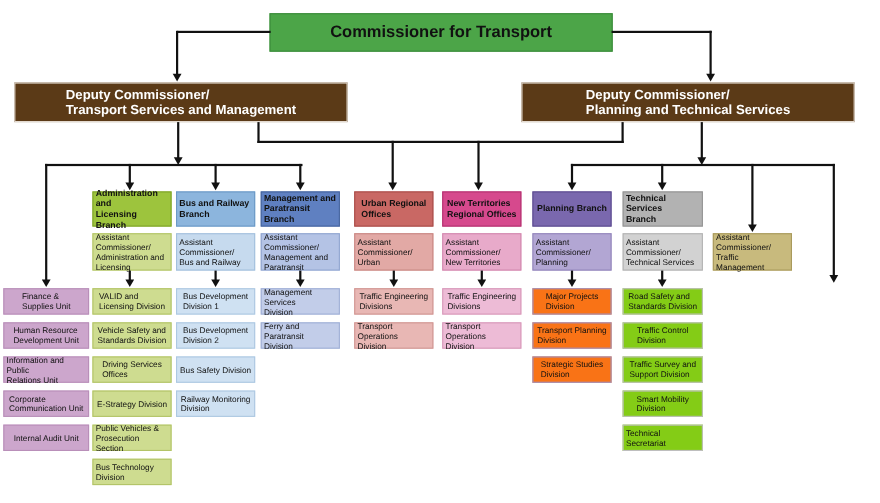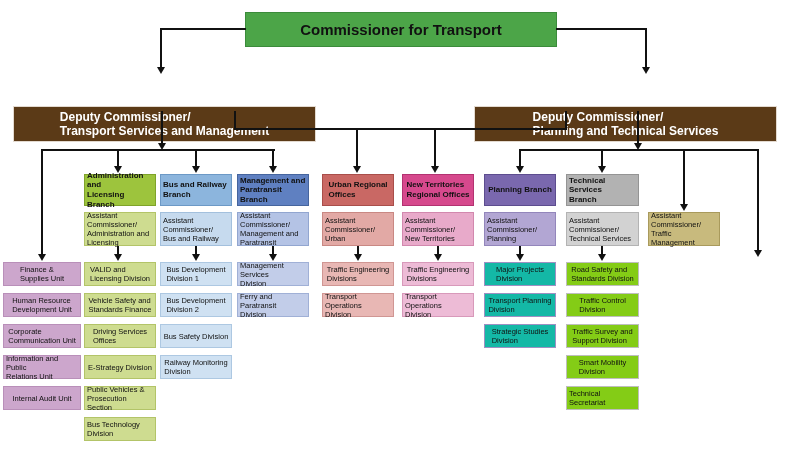--- a/index.html
+++ b/index.html
@@ -4,21 +4,21 @@
 <style>
   html,body{margin:0;padding:0;background:#fff;}
   #canvas{position:relative;width:800px;height:457px;background:#fff;
           font-family:"Liberation Sans", sans-serif;overflow:hidden;}
   .box{border:1px solid;display:flex;align-items:center;justify-content:center;
        text-align:left;white-space:pre-line;color:#111;box-sizing:border-box;
        padding:1px 2px;font-size:7.5px;line-height:1.2;}
   .root{position:absolute;left:245px;top:12px;width:312px;height:35px;
         background:#4CA548;border-color:#3B8B3B;font-size:15px;font-weight:bold;}
   .deputy{position:absolute;top:75px;width:303px;height:36px;background:#5B3A17;
-        border-color:#E3DAD0;color:#fff;font-size:12px;font-weight:bold;margin-top:31px;}
+        border-color:#E3DAD0;color:#fff;font-size:12px;font-weight:bold;}
   .col{position:absolute;}
   .branch{height:32px;margin-bottom:6px;font-weight:bold;font-size:8px;}
   .ac{height:34px;margin-bottom:16px;}
   .unit{height:24px;margin-bottom:7px;}
   .task{position:absolute;left:723px;top:258px;width:70px;height:28px;
         background:#F6D583;border-color:#DDB45C;}
   
   .t0 .unit{background:#CCA6CC;border-color:#B98FB9}
   .t1 .branch{background:#9DC43D;border-color:#7FA32A}
   .t1 .ac,.t1 .unit{background:#CEDC90;border-color:#B3C468}
@@ -29,21 +29,21 @@
   .t3 .ac{background:#B4C3E5;border-color:#92A6D0}
   .t3 .unit{background:#C2CDE9;border-color:#A0B0D6}
   .t4 .branch{background:#C96864;border-color:#A94E4A}
   .t4 .ac{background:#E2A9A5;border-color:#C98883}
   .t4 .unit{background:#E8B7B4;border-color:#D09693}
   .t5 .branch{background:#D6498D;border-color:#B33271}
   .t5 .ac{background:#E8AACA;border-color:#D288AE}
   .t5 .unit{background:#EDBBD6;border-color:#D899BA}
   .t6 .branch{background:#7A68AE;border-color:#5D4D8F}
   .t6 .ac{background:#B2A6D3;border-color:#9386BB}
-  .t6 .unit{background:#14b8a6;border-color:#9D90C2}
+  .t6 .unit{background:#f97316;border-color:#9D90C2}
   .t7 .branch{background:#B2B2B2;border-color:#949494}
   .t7 .ac{background:#D2D2D2;border-color:#B3B3B3}
   .t7 .unit{background:#84cc16;border-color:#BEBEBE}
   .t8 .ac{background:#C8BA7D;border-color:#A99A5C;margin-bottom:0;}
   
   .vl{position:absolute;width:2px;background:#111;}
   .hl{position:absolute;height:2px;background:#111;}
   .ah{position:absolute;width:0;height:0;border-left:4px solid transparent;
       border-right:4px solid transparent;border-top:7px solid #111;}
 </style>
@@ -56,36 +56,36 @@
   <div class="box deputy" style="left:13px">Deputy Commissioner/
 Transport Services and Management</div>
   <div class="box deputy" style="left:474px">Deputy Commissioner/
 Planning and Technical Services</div>
 
   <div class="col t0" style="left:3px;top:262px;width:78px">
       <div class="box unit">Finance &amp;
 Supplies Unit</div>
       <div class="box unit">Human Resource
 Development Unit</div>
+      <div class="box unit">Information and Public
+Relations Unit</div>
       <div class="box unit">Corporate
 Communication Unit</div>
-      <div class="box unit">Information and Public
-Relations Unit</div>
       <div class="box unit">Internal Audit Unit</div>
     </div>
   <div class="col t1" style="left:84px;top:174px;width:72px">
       <div class="box branch">Administration and
 Licensing Branch</div>
       <div class="box ac">Assistant Commissioner/
 Administration and
 Licensing</div>
       <div class="box unit">VALID and
 Licensing Division</div>
       <div class="box unit">Vehicle Safety and
-Standards Finance</div>
+Standards Division</div>
       <div class="box unit">Driving Services
 Offices</div>
       <div class="box unit">E-Strategy Division</div>
       <div class="box unit">Public Vehicles &amp;
 Prosecution Section</div>
       <div class="box unit">Bus Technology Division</div>
     </div>
   <div class="col t2" style="left:160px;top:174px;width:72px">
       <div class="box branch">Bus and Railway Branch</div>
       <div class="box ac">Assistant Commissioner/

